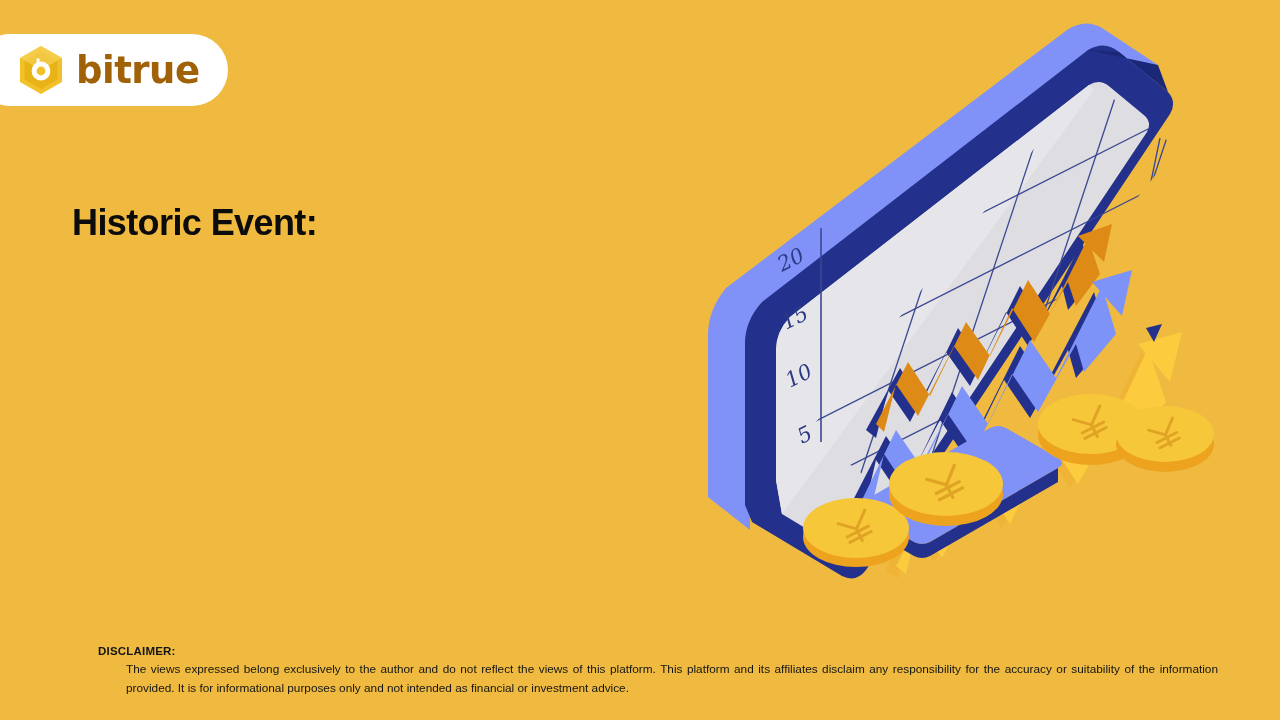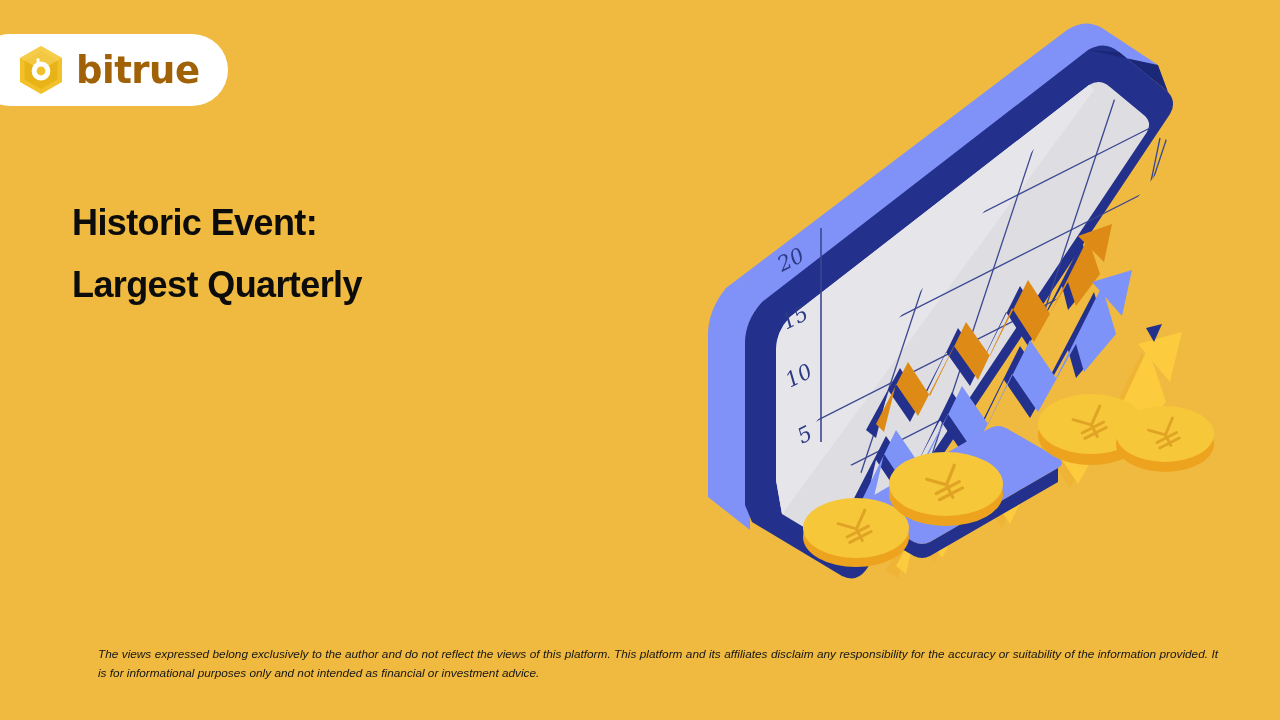--- a/index.html
+++ b/index.html
@@ -39,22 +39,23 @@
   
   .disclaimer{
     position:absolute;left:98px;top:645px;width:1120px;
     color:#151515;
   }
   .disclaimer .dtitle{
     font-size:11.5px;font-weight:700;letter-spacing:0.2px;
     margin-bottom:3px;
   }
   .disclaimer .dbody{
-    font-size:11.8px;font-style:italic;line-height:1.62;
+    font-size:11.8px;line-height:1.62;
     text-align:justify;
+    margin-left:28px;
   }
 
   
   .illus{position:absolute;left:690px;top:10px;width:510px;height:570px;}
   .illus svg{display:block;width:100%;height:100%;overflow:visible;}
 </style>
 </head>
 <body>
 
 <div class="stage">
@@ -66,21 +67,20 @@
       <polygon points="23,1 44,13 23,25 2,13" fill="#F7D45A" opacity="0.65"></polygon>
       <circle cx="23" cy="26" r="9.4" fill="#FFFFFF"></circle>
       <path d="M18.6 13.5 h2.9 v17.0 h-2.9 z" fill="#FFFFFF"></path>
       <circle cx="23" cy="26" r="4.4" fill="#F2C029"></circle>
     </svg>
     <div class="logo-word">bitrue</div>
   </div>
 
   <h1 class="headline">
     <span class="ln">Historic Event:</span>
-    <span class="ln">Largest Quarterly</span>
   </h1>
 
   <div class="illus">
     <svg viewBox="0 0 510 570">
       <defs>
         <clipPath id="screenClip">
           <path d="M118,422 L399,70 L487,138 L206,490 Z"></path>
         </clipPath>
       </defs>
 
@@ -209,16 +209,17 @@
             <path d="M475,425 L475,437"></path>
             <path d="M464,428 L486,428"></path>
             <path d="M464,434 L486,434"></path>
           </g>
         </g>
       </g>
     </svg>
   </div>
 
   <div class="disclaimer">
+    <div class="dtitle">DISCLAIMER:</div>
     <div class="dbody">The views expressed belong exclusively to the author and do not reflect the views of this platform. This platform and its affiliates disclaim any responsibility for the accuracy or suitability of the information provided. It is for informational purposes only and not intended as financial or investment advice.</div>
   </div>
 
 </div>
 
 </body></html>

